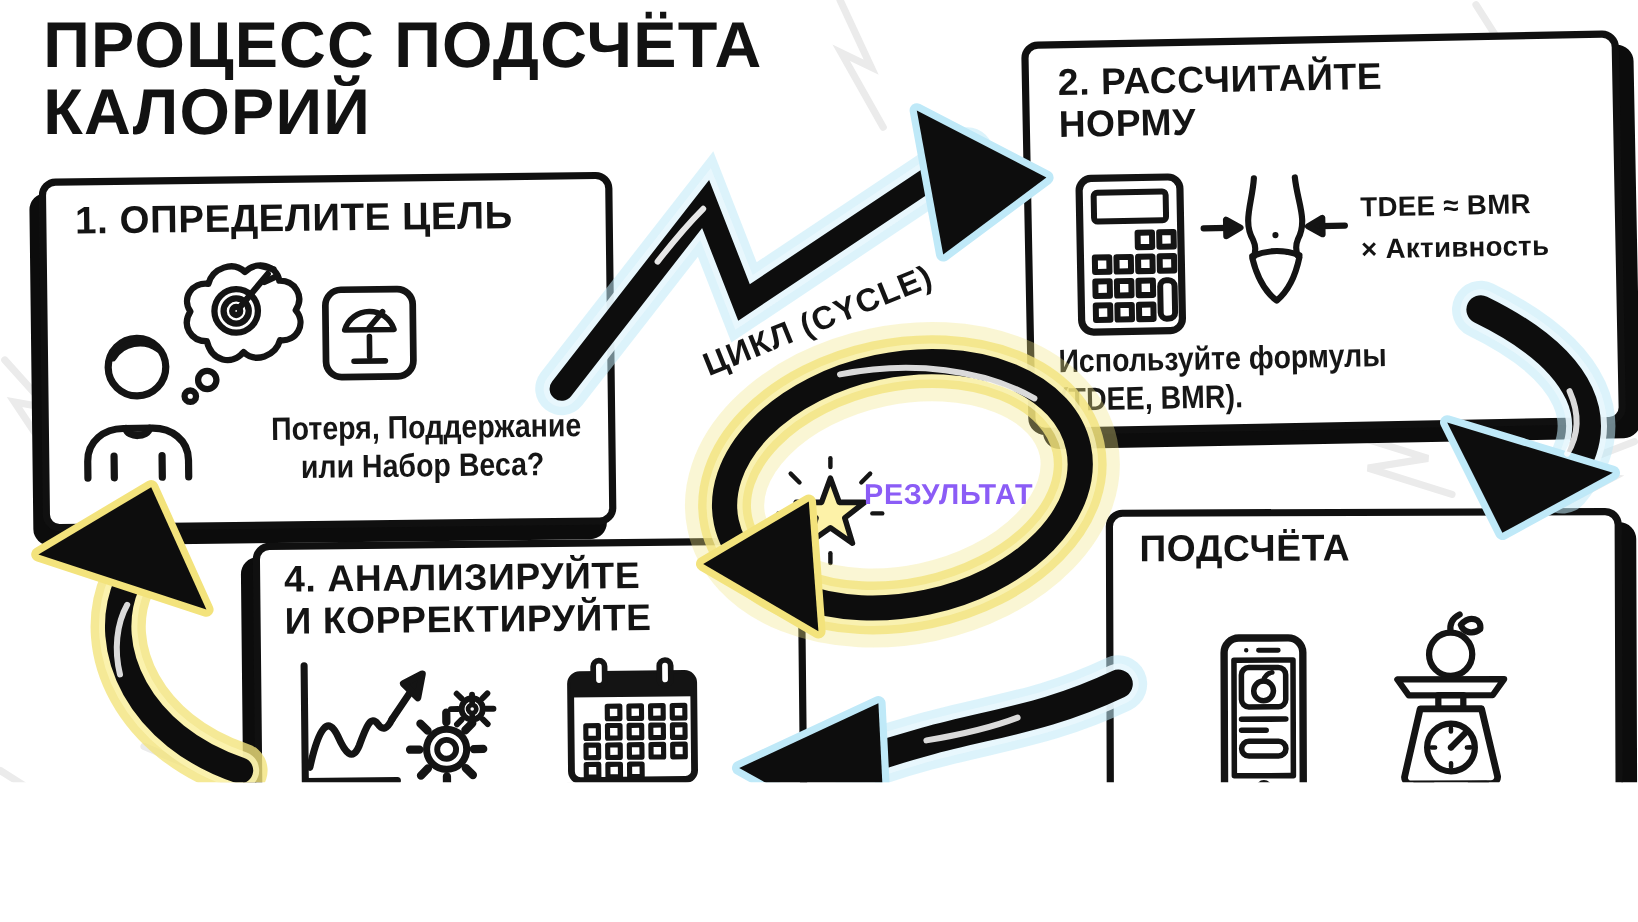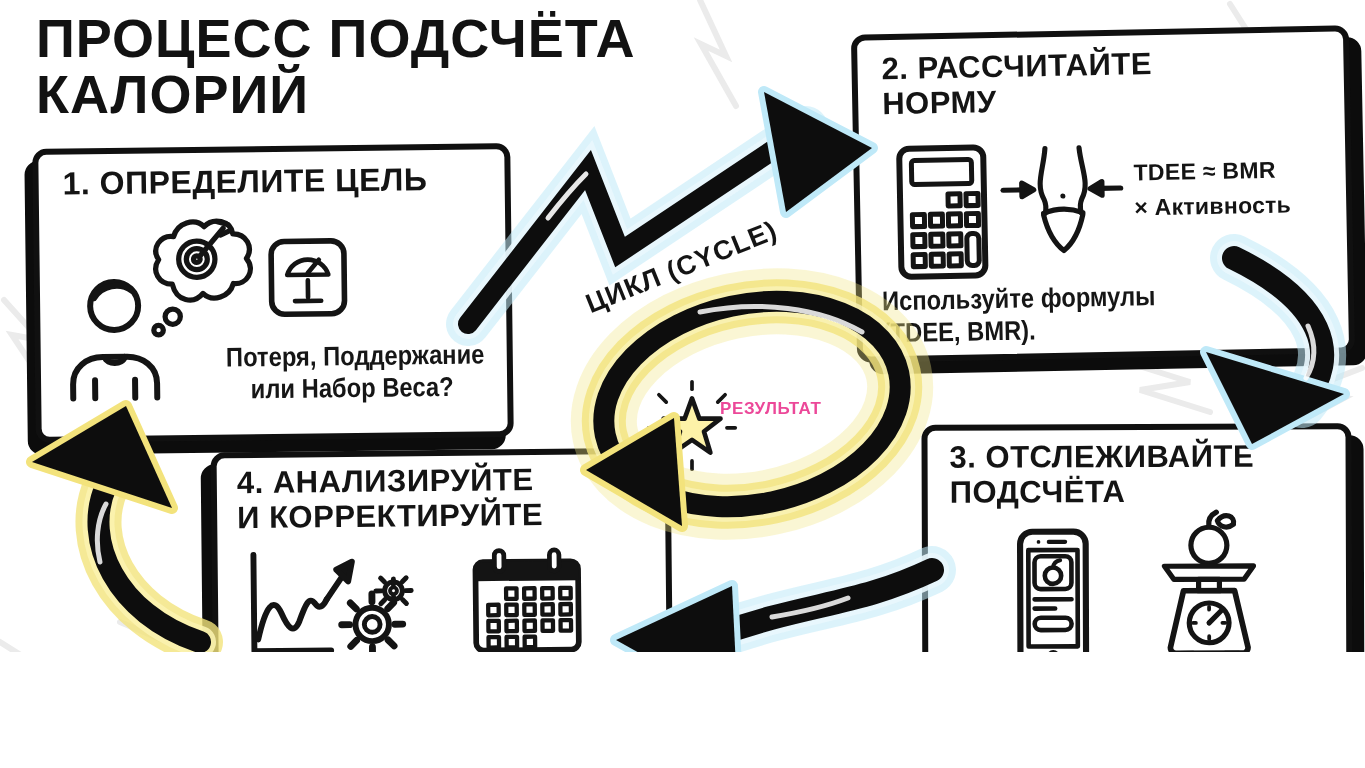--- a/index.html
+++ b/index.html
@@ -40,21 +40,21 @@
     font-weight:700;font-size:23px;line-height:1.5;letter-spacing:.3px;color:#141414;
   }
   .icon{position:absolute;}
   .cycle-label{
     position:absolute;left:580px;top:252px;z-index:35;
     font-weight:700;font-size:27px;letter-spacing:1px;color:#141414;
     transform:rotate(-22deg);white-space:nowrap;
   }
   .result-label{
     position:absolute;left:720px;top:399px;z-index:6;
-    font-weight:700;font-size:17px;letter-spacing:.6px;color:#ec4899;white-space:nowrap;
+    font-weight:700;font-size:24px;letter-spacing:.6px;color:#8b5cf6;white-space:nowrap;
   }
   .result-star{position:absolute;left:646px;top:380px;z-index:6;}
   .arrows{z-index:30;pointer-events:none;}
   .bg{z-index:0;}
 </style>
 </head>
 <body>
 
 <div class="canvas">
 
@@ -176,21 +176,20 @@
       <div>× Активность</div>
     </div>
     <div class="caption b2-caption">
       <div>Используйте формулы</div>
       <div>(TDEE, BMR).</div>
     </div>
   </div>
 
   <div class="step-box box3">
     <div class="step-title b3-title">
-      <div>3. ОТСЛЕЖИВАЙТЕ</div>
       <div>ПОДСЧЁТА</div>
     </div>
     <svg class="icon" style="left:84px;top:96px;" width="82" height="146" viewBox="0 0 80 140">
       <g fill="none" stroke="#141414" stroke-width="6" stroke-linejoin="round" stroke-linecap="round">
         <rect x="8" y="4" width="64" height="132" rx="12"></rect>
         <circle cx="26" cy="14" r="1.8" fill="#141414" stroke="none"></circle>
         <line x1="36" y1="14" x2="52" y2="14" stroke-width="4"></line>
         <rect x="16" y="22" width="48" height="94" stroke-width="4.5"></rect>
         <rect x="22" y="28" width="36" height="32" rx="6" stroke-width="4.5"></rect>
         <circle cx="40" cy="47" r="8" stroke-width="4.5"></circle>

